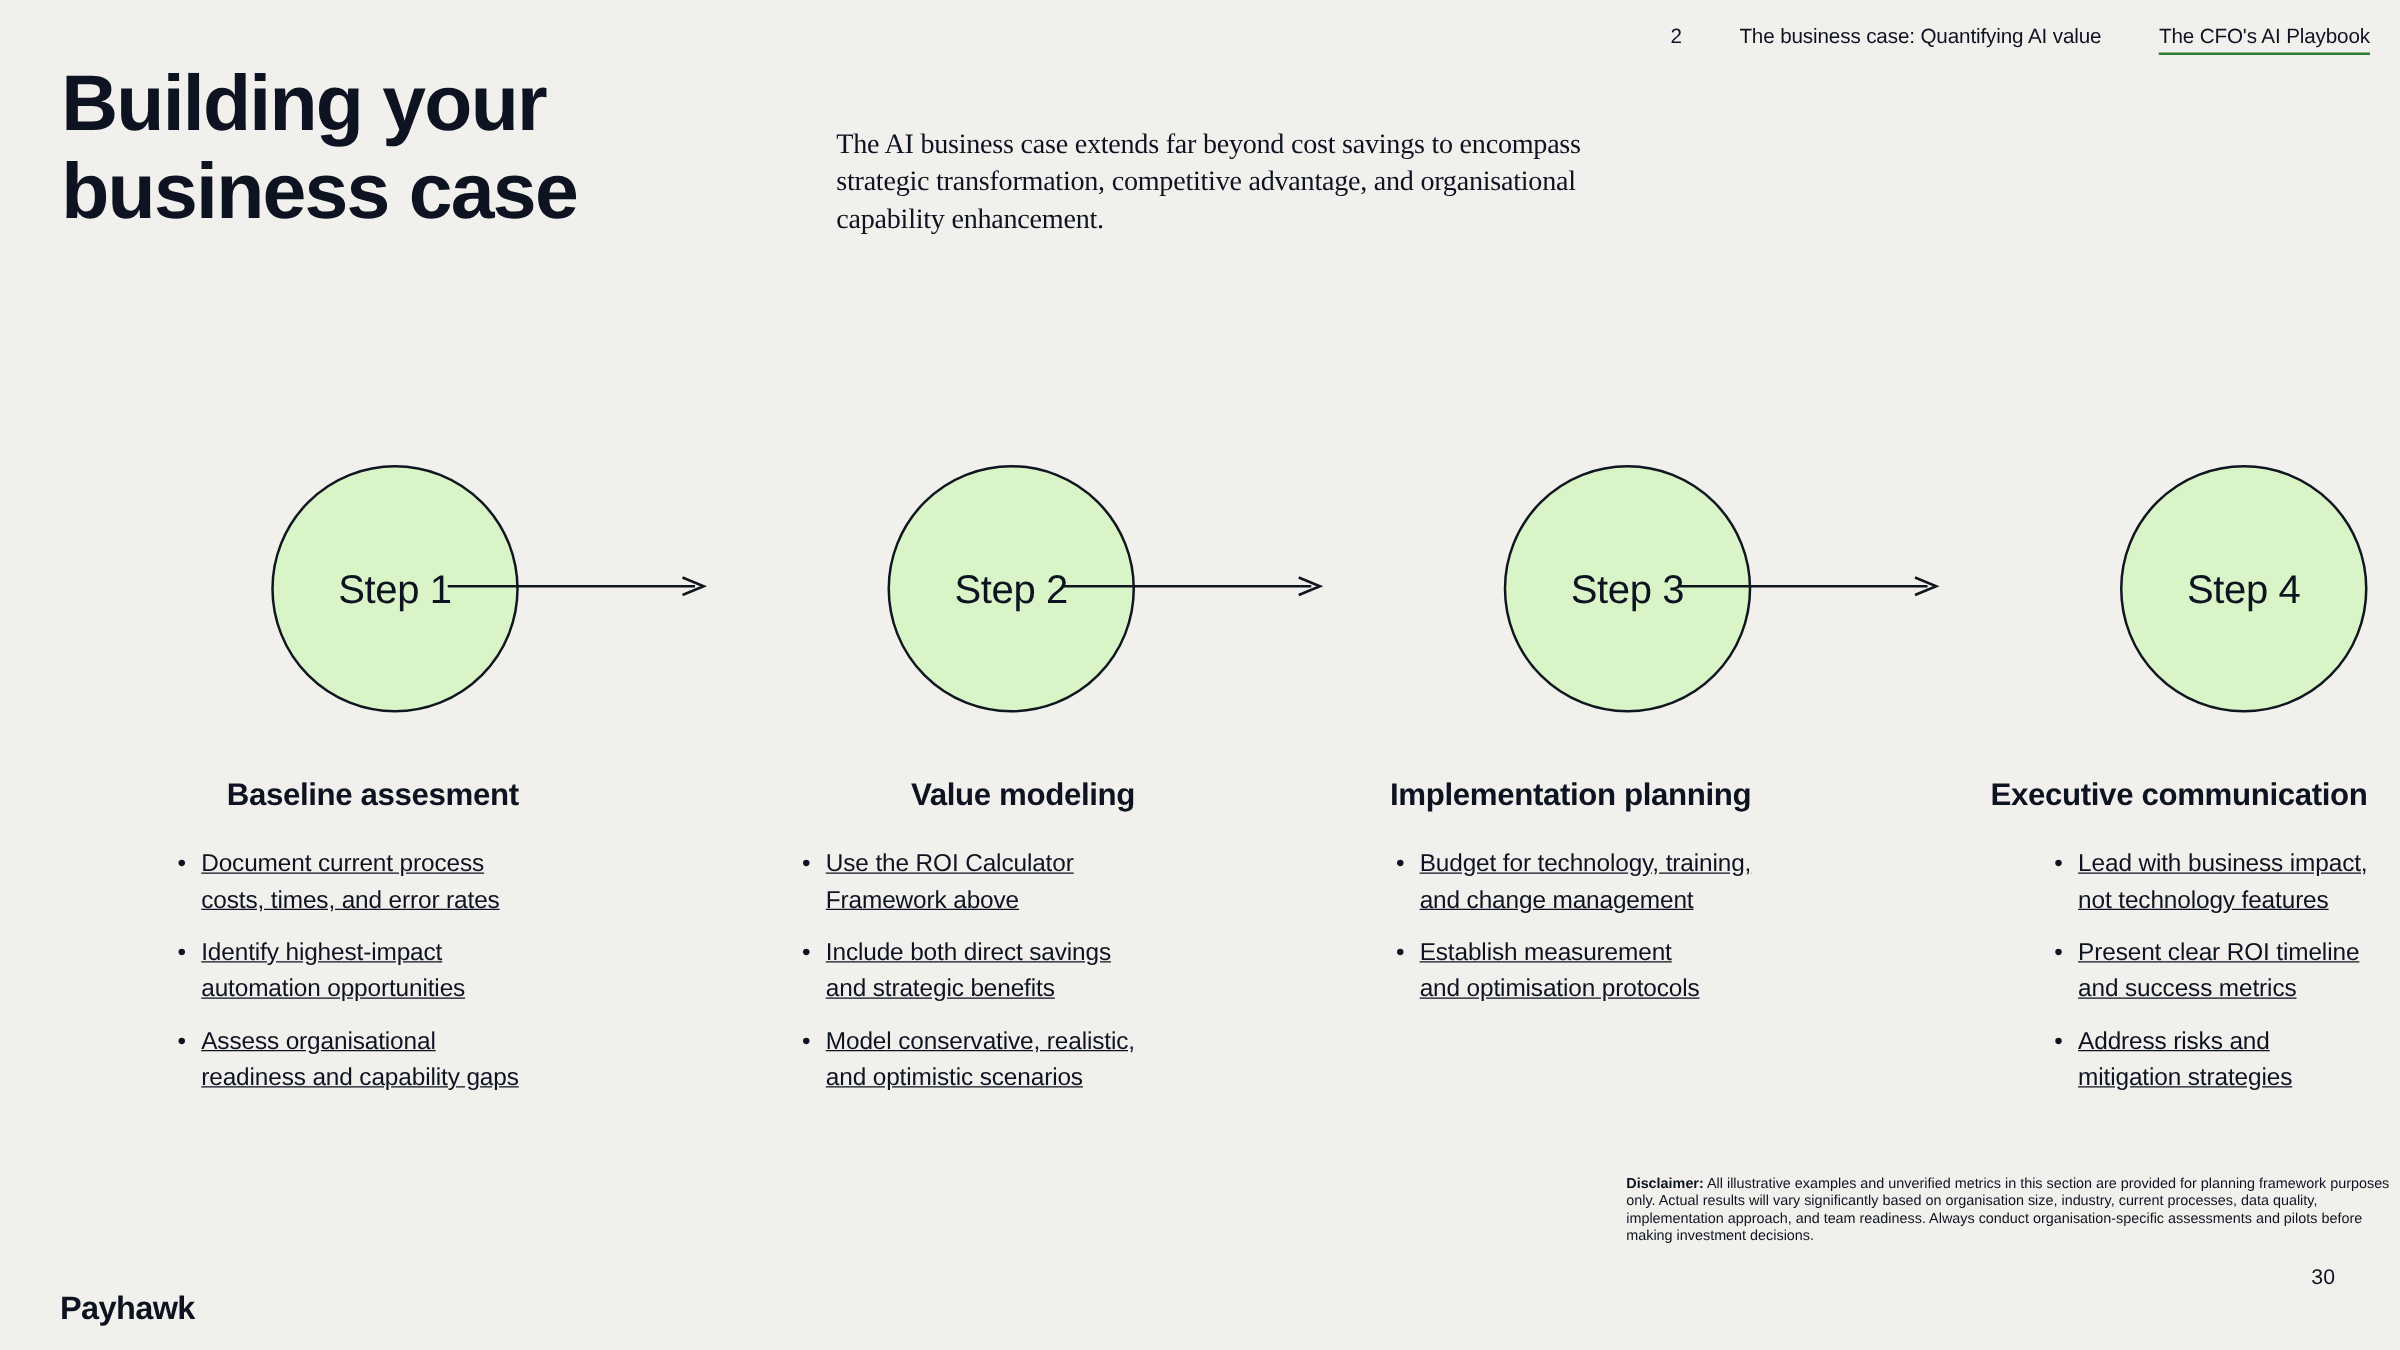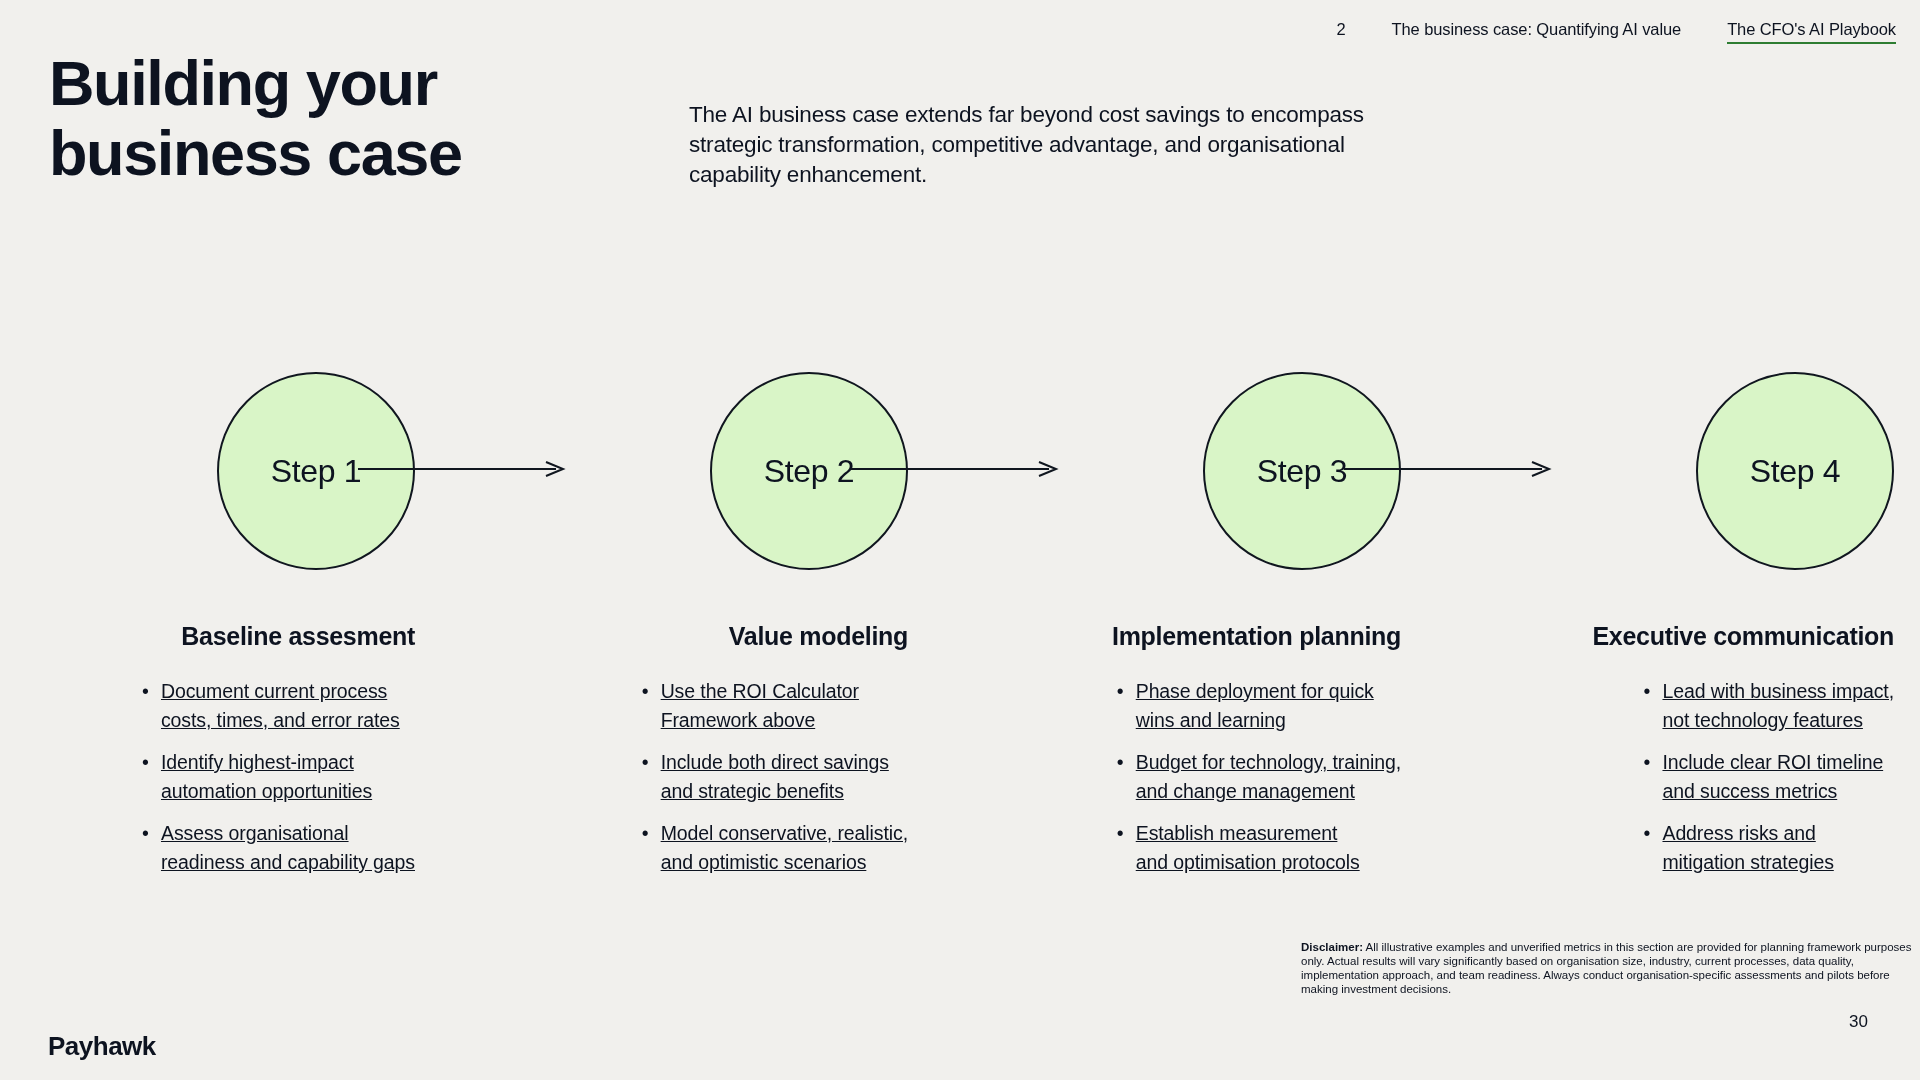--- a/index.html
+++ b/index.html
@@ -26,26 +26,27 @@
 
   
   .page-title {
     position: absolute; left: 49px; top: 48px;
     font-size: 63px; line-height: 70px;
     font-weight: 600; letter-spacing: -1.4px;
     white-space: pre-line;
     margin: 0;
   }
   .intro {
-    position: absolute; left: 689px; top: 100px;
+    position: absolute; left: 669px; top: 100px;
     width: 820px;
     font-size: 22.5px; line-height: 30px;
     letter-spacing: -0.2px;
     white-space: pre-line;
     margin: 0;
+    font-family: Liberation Serif, serif;
   }
 
   
   .steps {
     position: absolute; left: 0; top: 372px;
     width: 1920px; height: 520px;
   }
   .steps-row {
     display: flex; padding-left: 15px; gap: 93px;
   }
@@ -157,38 +158,36 @@
 and optimistic scenarios</li>
       </ul>
     </div>
 
     <div class="step-col">
       <div class="step-circle">
         <span>Step 3</span>
       </div>
       <h2 class="step-heading">Implementation planning</h2>
       <ul class="step-bullets">
-        <li>Phase deployment for quick
-wins and learning</li>
         <li>Budget for technology, training,
 and change management</li>
         <li>Establish measurement
 and optimisation protocols</li>
       </ul>
     </div>
 
     <div class="step-col">
       <div class="step-circle">
         <span>Step 4</span>
       </div>
       <h2 class="step-heading">Executive communication</h2>
       <ul class="step-bullets">
         <li>Lead with business impact,
 not technology features</li>
-        <li>Include clear ROI timeline
+        <li>Present clear ROI timeline
 and success metrics</li>
         <li>Address risks and
 mitigation strategies</li>
       </ul>
     </div>
   </div>
 
   <svg class="arrow" style="left:358px" width="208" height="18" viewBox="0 0 208 18">
     <line x1="0" y1="9" x2="198" y2="9" stroke="#10161f" stroke-width="2"></line>
     <path d="M188 2 L205 9 L188 16" fill="none" stroke="#10161f" stroke-width="2"></path>

